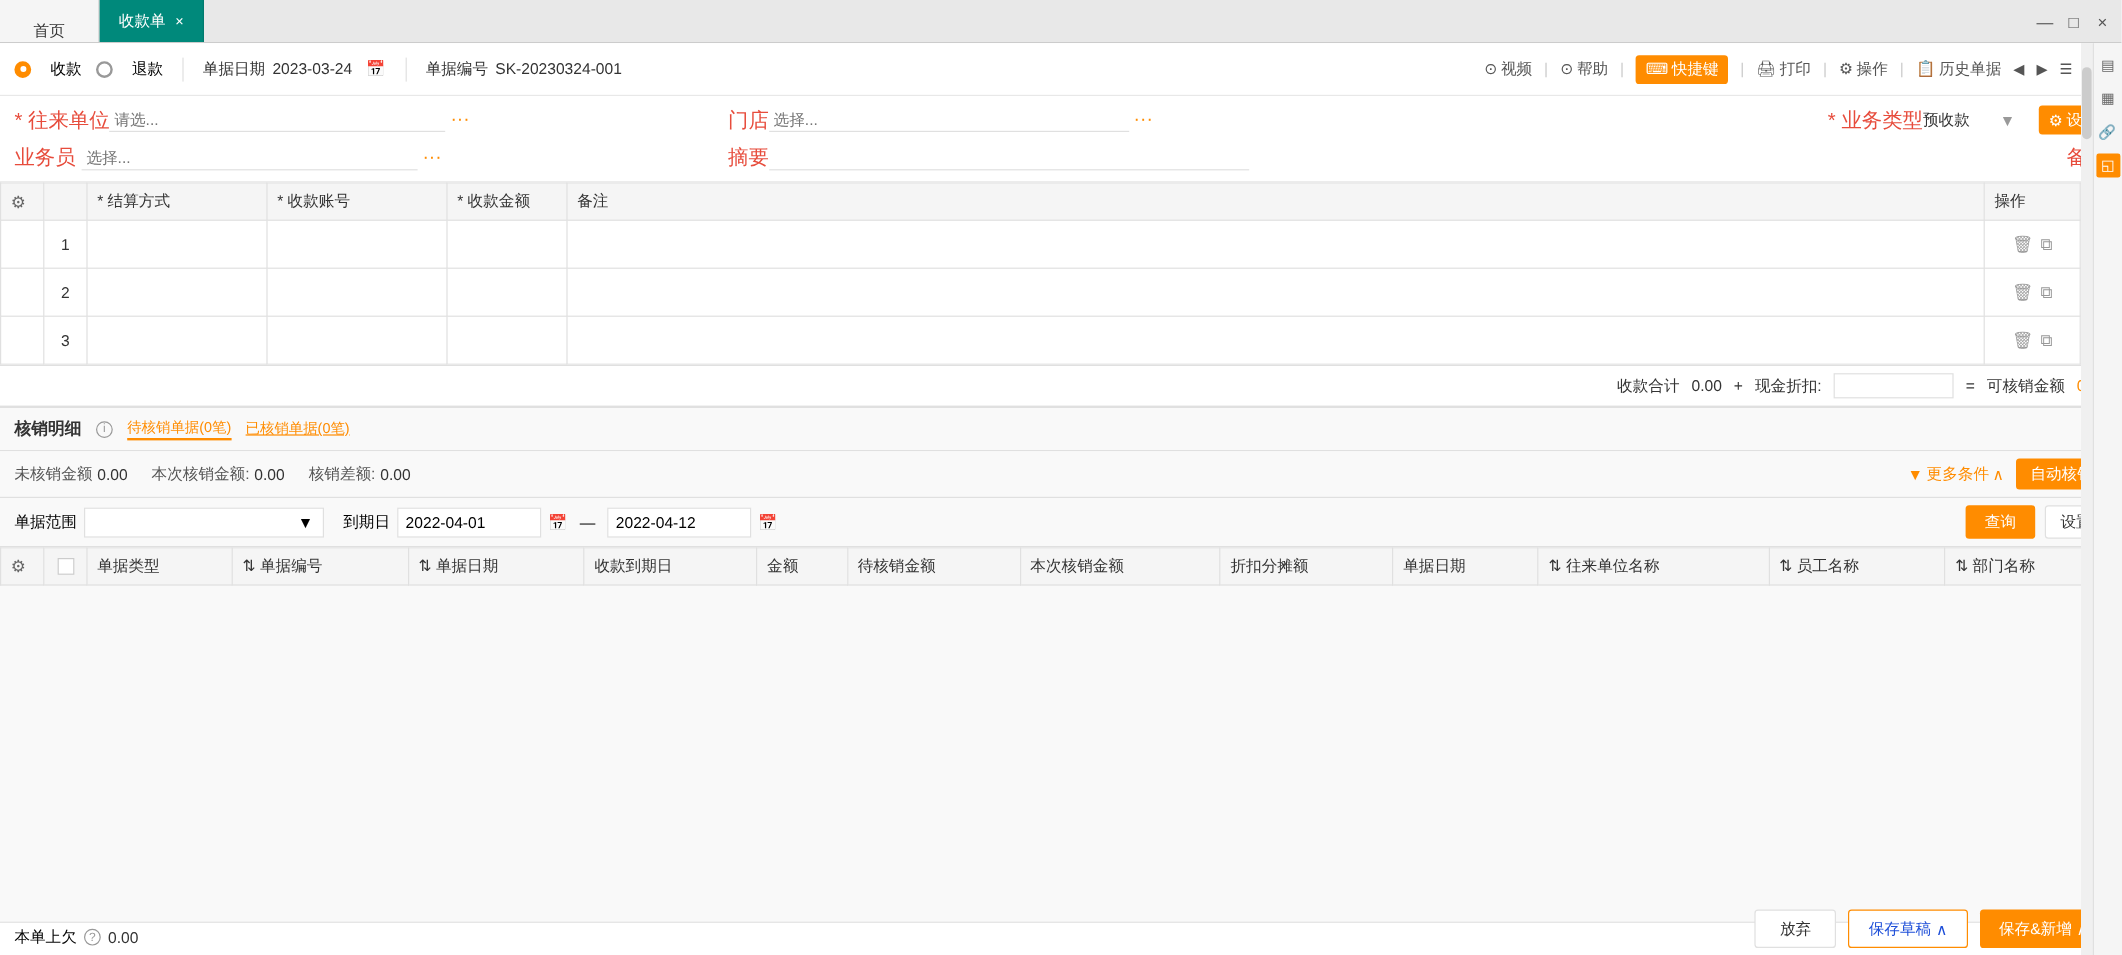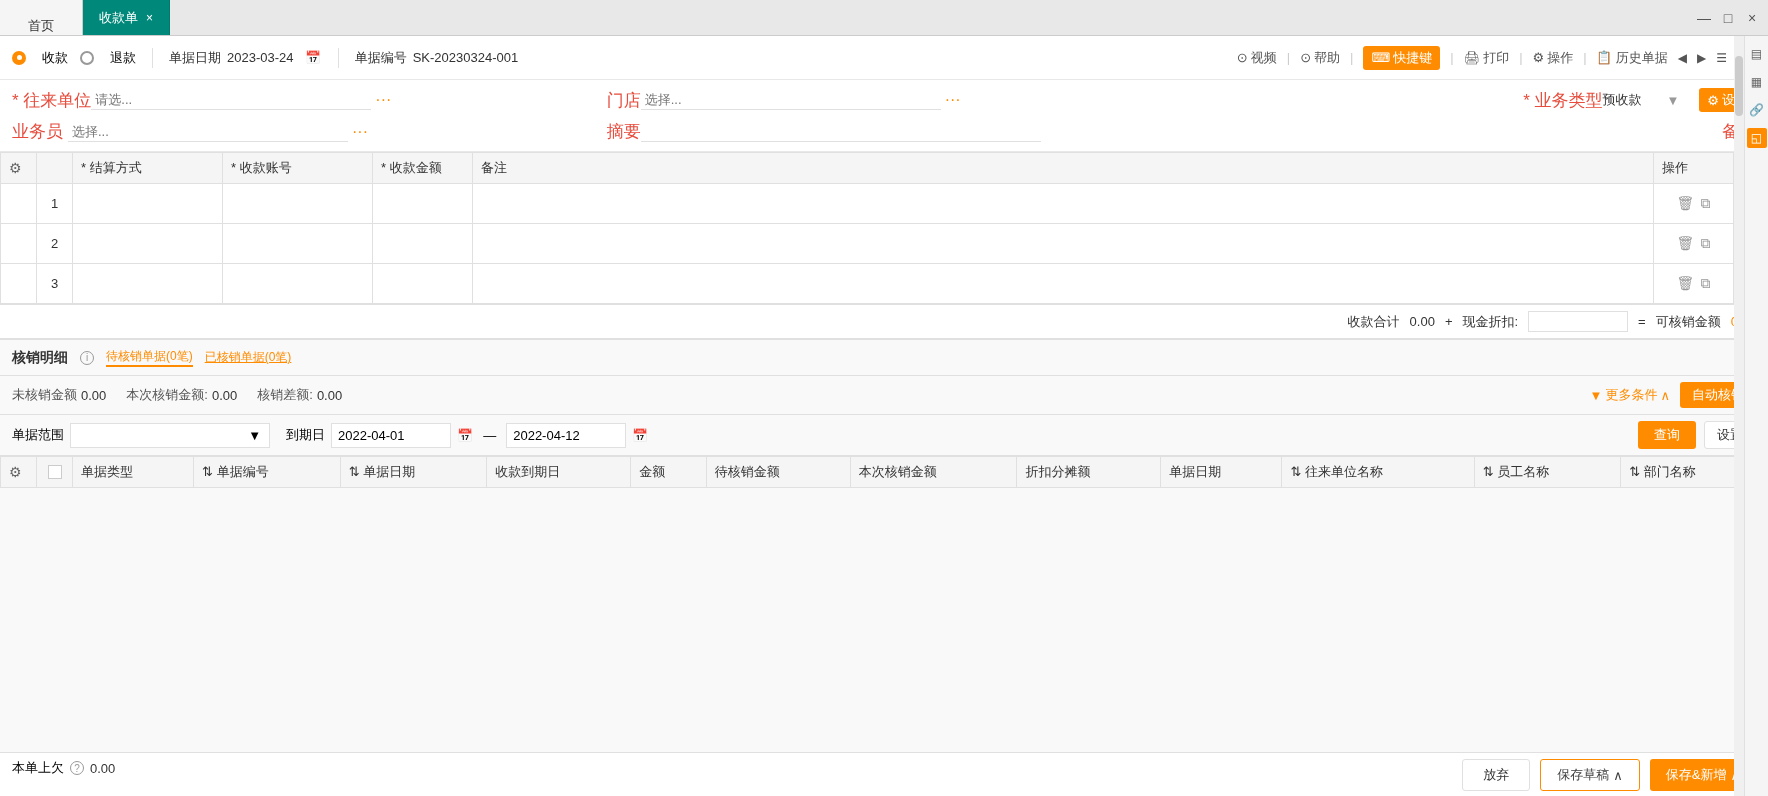--- a/index.html
+++ b/index.html
@@ -86,25 +86,25 @@
     .query-btn { background: #ff8c00; color: #fff; border: none; padding: 4px 16px; border-radius: 3px; cursor: pointer; font-size: 13px; }
     .settings-btn { border: 1px solid #e0e0e0; background: #fff; color: #333; padding: 4px 12px; border-radius: 3px; cursor: pointer; font-size: 13px; }
     .filter-right { margin-left: auto; display: flex; gap: 8px; }
 
     
     .bottom-table-wrapper { flex: 1; overflow: auto; }
     .bottom-table { width: 100%; border-collapse: collapse; }
     .bottom-table th { background: #f5f5f5; border: 1px solid #e0e0e0; padding: 6px 8px; font-weight: normal; color: #333; white-space: nowrap; text-align: left; }
 
     
-    .footer { display: flex; align-items: flex-start; padding: 6px 12px; border-top: 1px solid #e0e0e0; background: #fff; height: 44px; }
+    .footer { display: flex; align-items: flex-end; padding: 6px 12px; border-top: 1px solid #e0e0e0; background: #fff; height: 28px; }
     .footer-left { display: flex; align-items: center; gap: 6px; }
     .footer-right { margin-left: auto; display: flex; gap: 10px; }
     .btn-abandon { border: 1px solid #e0e0e0; background: #fff; color: #333; padding: 6px 20px; border-radius: 3px; cursor: pointer; font-size: 13px; }
-    .btn-save-draft { border: 1px solid #ff8c00; background: #fff; color: #404040; padding: 6px 16px; border-radius: 3px; cursor: pointer; font-size: 13px; display: flex; align-items: center; gap: 4px; }
+    .btn-save-draft { border: 1px solid #ff8c00; background: #fff; color: #1d4ed8; padding: 6px 16px; border-radius: 3px; cursor: pointer; font-size: 13px; display: flex; align-items: center; gap: 4px; }
     .btn-save-new { background: #ff8c00; color: #fff; border: none; padding: 6px 16px; border-radius: 3px; cursor: pointer; font-size: 13px; display: flex; align-items: center; gap: 4px; }
 
     
     .right-sidebar { position: fixed; right: 0; top: 36px; width: 24px; height: calc(796px - 36px); display: flex; flex-direction: column; align-items: center; padding: 8px 2px; gap: 8px; background: #f5f5f5; border-left: 1px solid #e0e0e0; z-index: 10; }
     .sidebar-icon { width: 20px; height: 20px; display: flex; align-items: center; justify-content: center; cursor: pointer; color: #666; font-size: 12px; }
     .sidebar-icon-active { width: 20px; height: 20px; display: flex; align-items: center; justify-content: center; cursor: pointer; color: #fff; background: #ff8c00; border-radius: 2px; font-size: 12px; }
 
     
     .scroll-area { position: fixed; right: 24px; top: 36px; width: 10px; height: calc(796px - 36px); background: #f0f0f0; }
     .scroll-thumb { width: 8px; margin: 0 1px; height: 60px; background: #ccc; border-radius: 4px; margin-top: 20px; }

